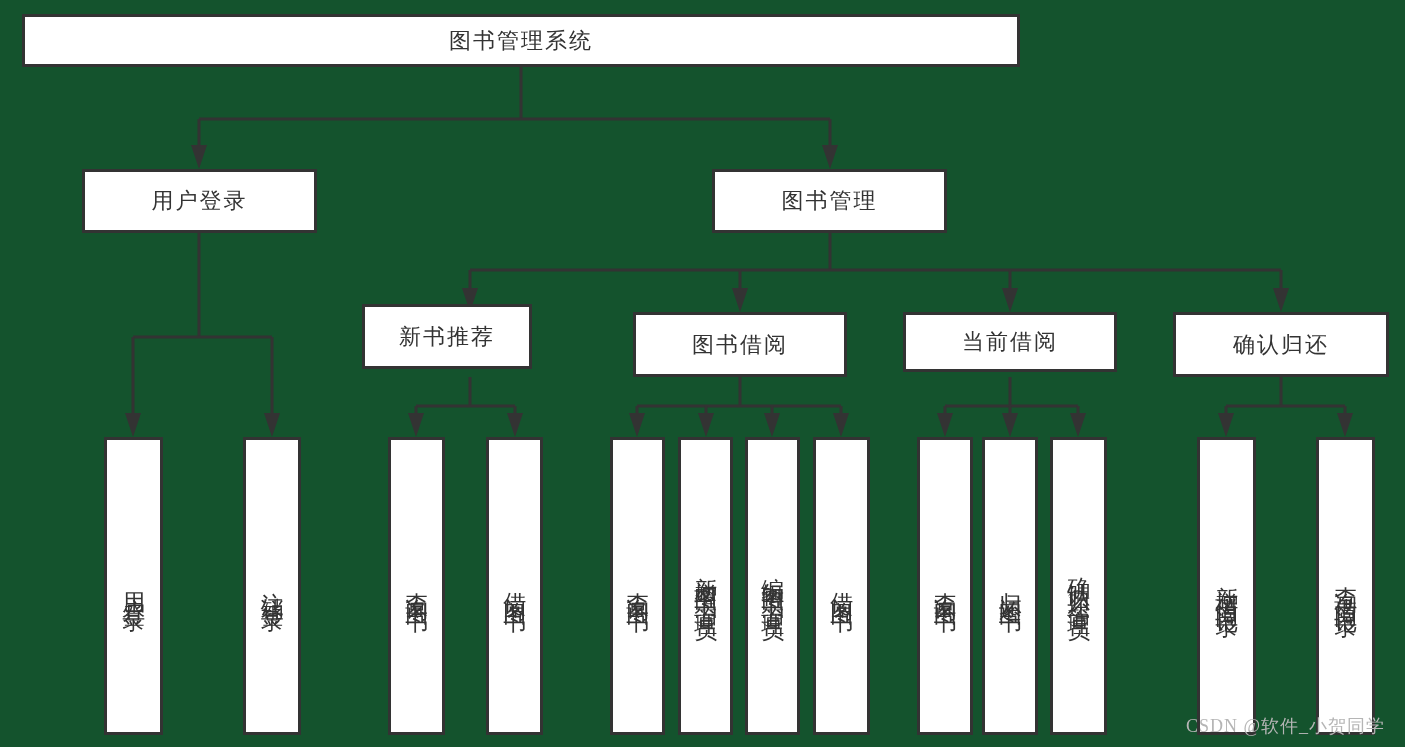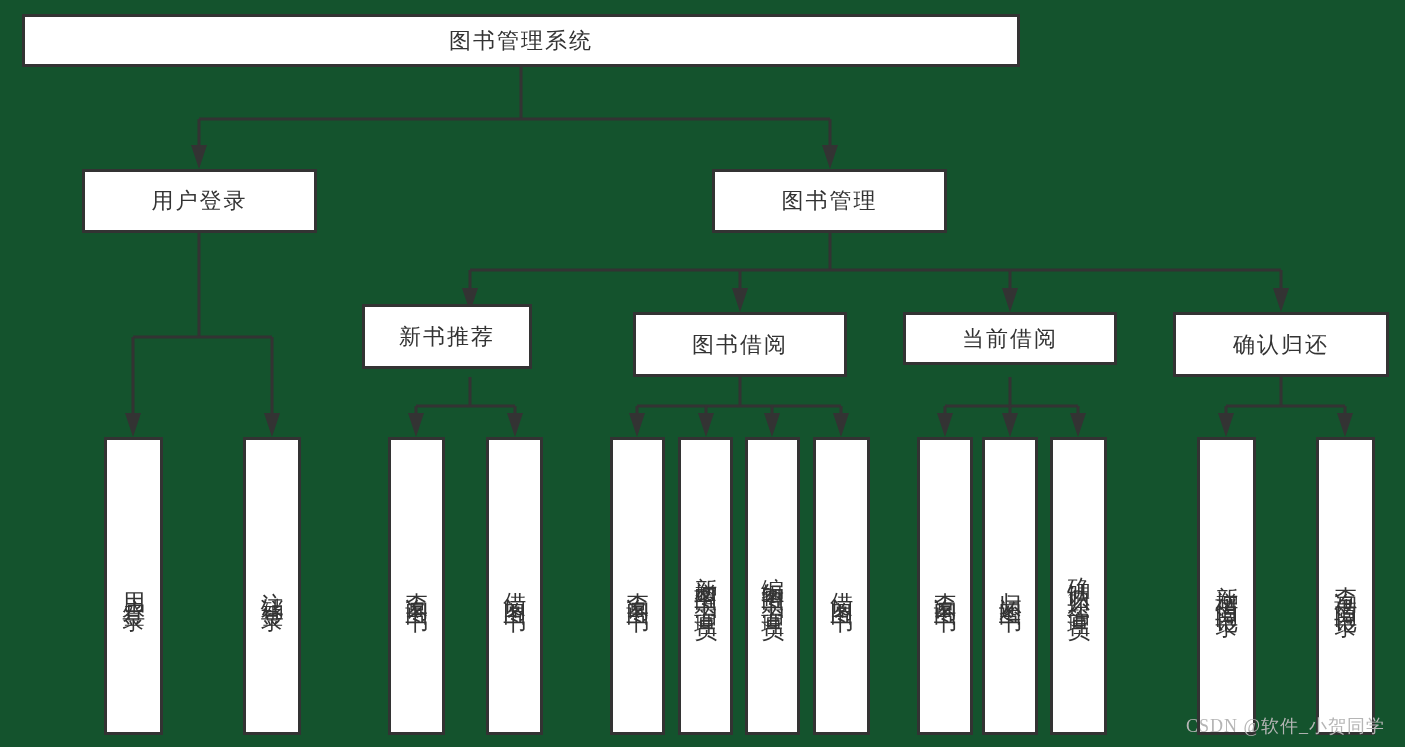--- a/index.html
+++ b/index.html
@@ -103,21 +103,21 @@
   <div class="box" style="left:712px;top:169px;width:235px;height:64px;">
     <span class="hlabel">图书管理</span>
   </div>
 
   <div class="box" style="left:362px;top:304px;width:170px;height:65px;">
     <span class="hlabel">新书推荐</span>
   </div>
   <div class="box" style="left:633px;top:312px;width:214px;height:65px;align-items:center;">
     <span class="hlabel">图书借阅</span>
   </div>
-  <div class="box" style="left:903px;top:312px;width:214px;height:53px;">
+  <div class="box" style="left:903px;top:312px;width:214px;height:60px;">
     <span class="hlabel">当前借阅</span>
   </div>
   <div class="box" style="left:1173px;top:312px;width:216px;height:65px;">
     <span class="hlabel">确认归还</span>
   </div>
 
   <div class="box vbox" style="left:104px;top:437px;width:59px;height:298px;">
     <span class="vlabel">用户登录</span>
   </div>
   <div class="box vbox" style="left:243px;top:437px;width:58px;height:298px;">

